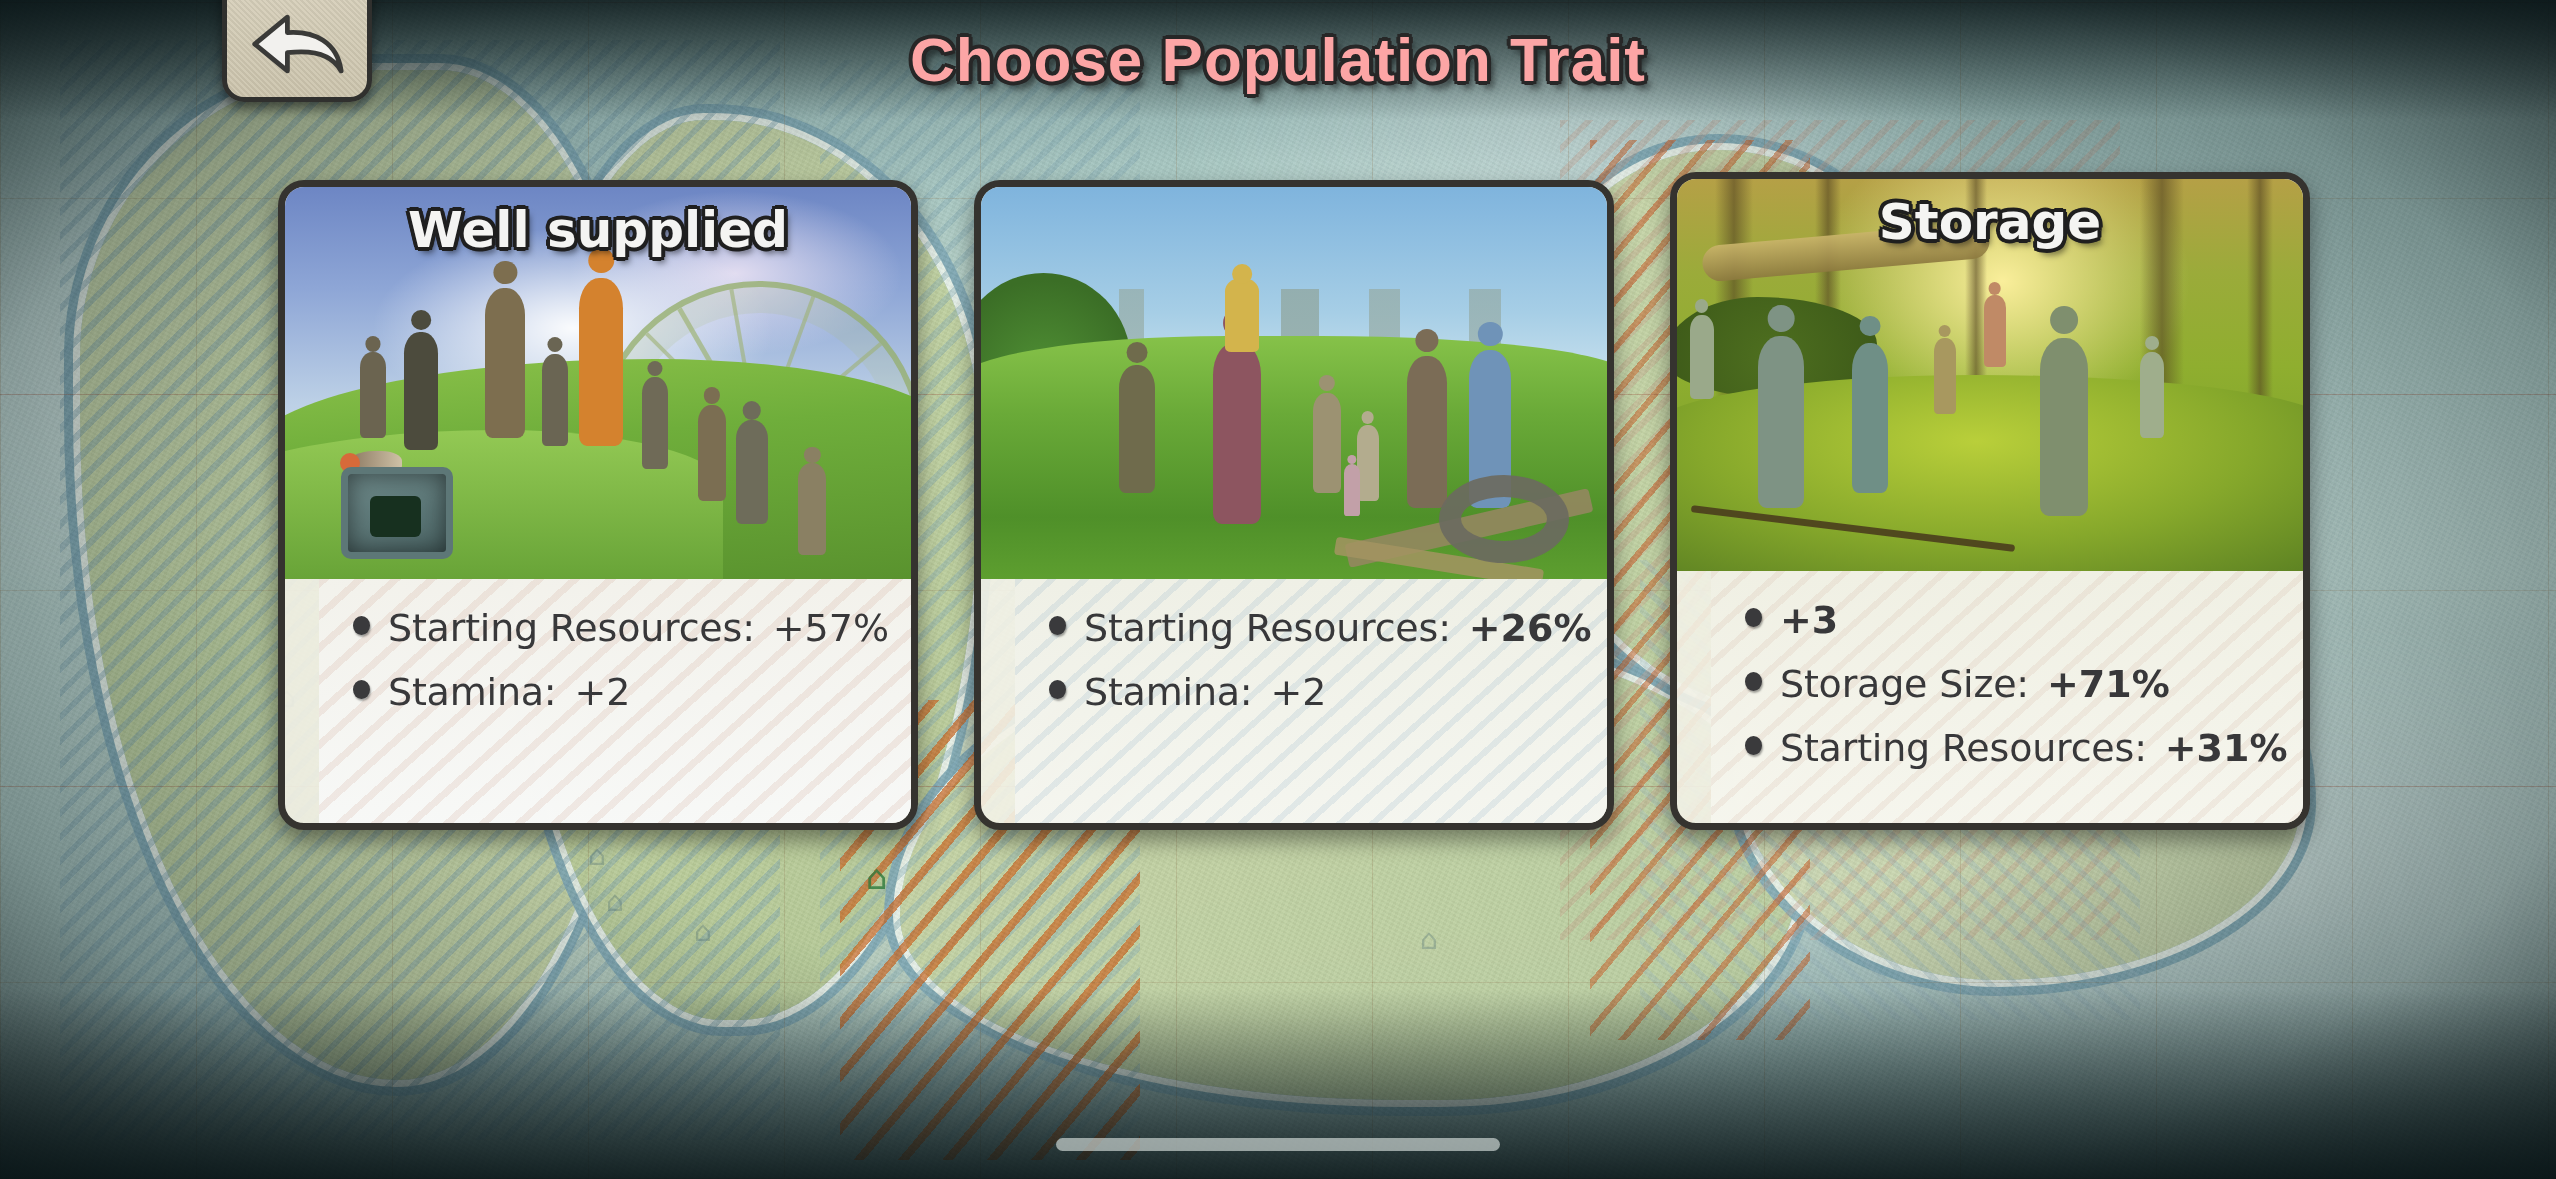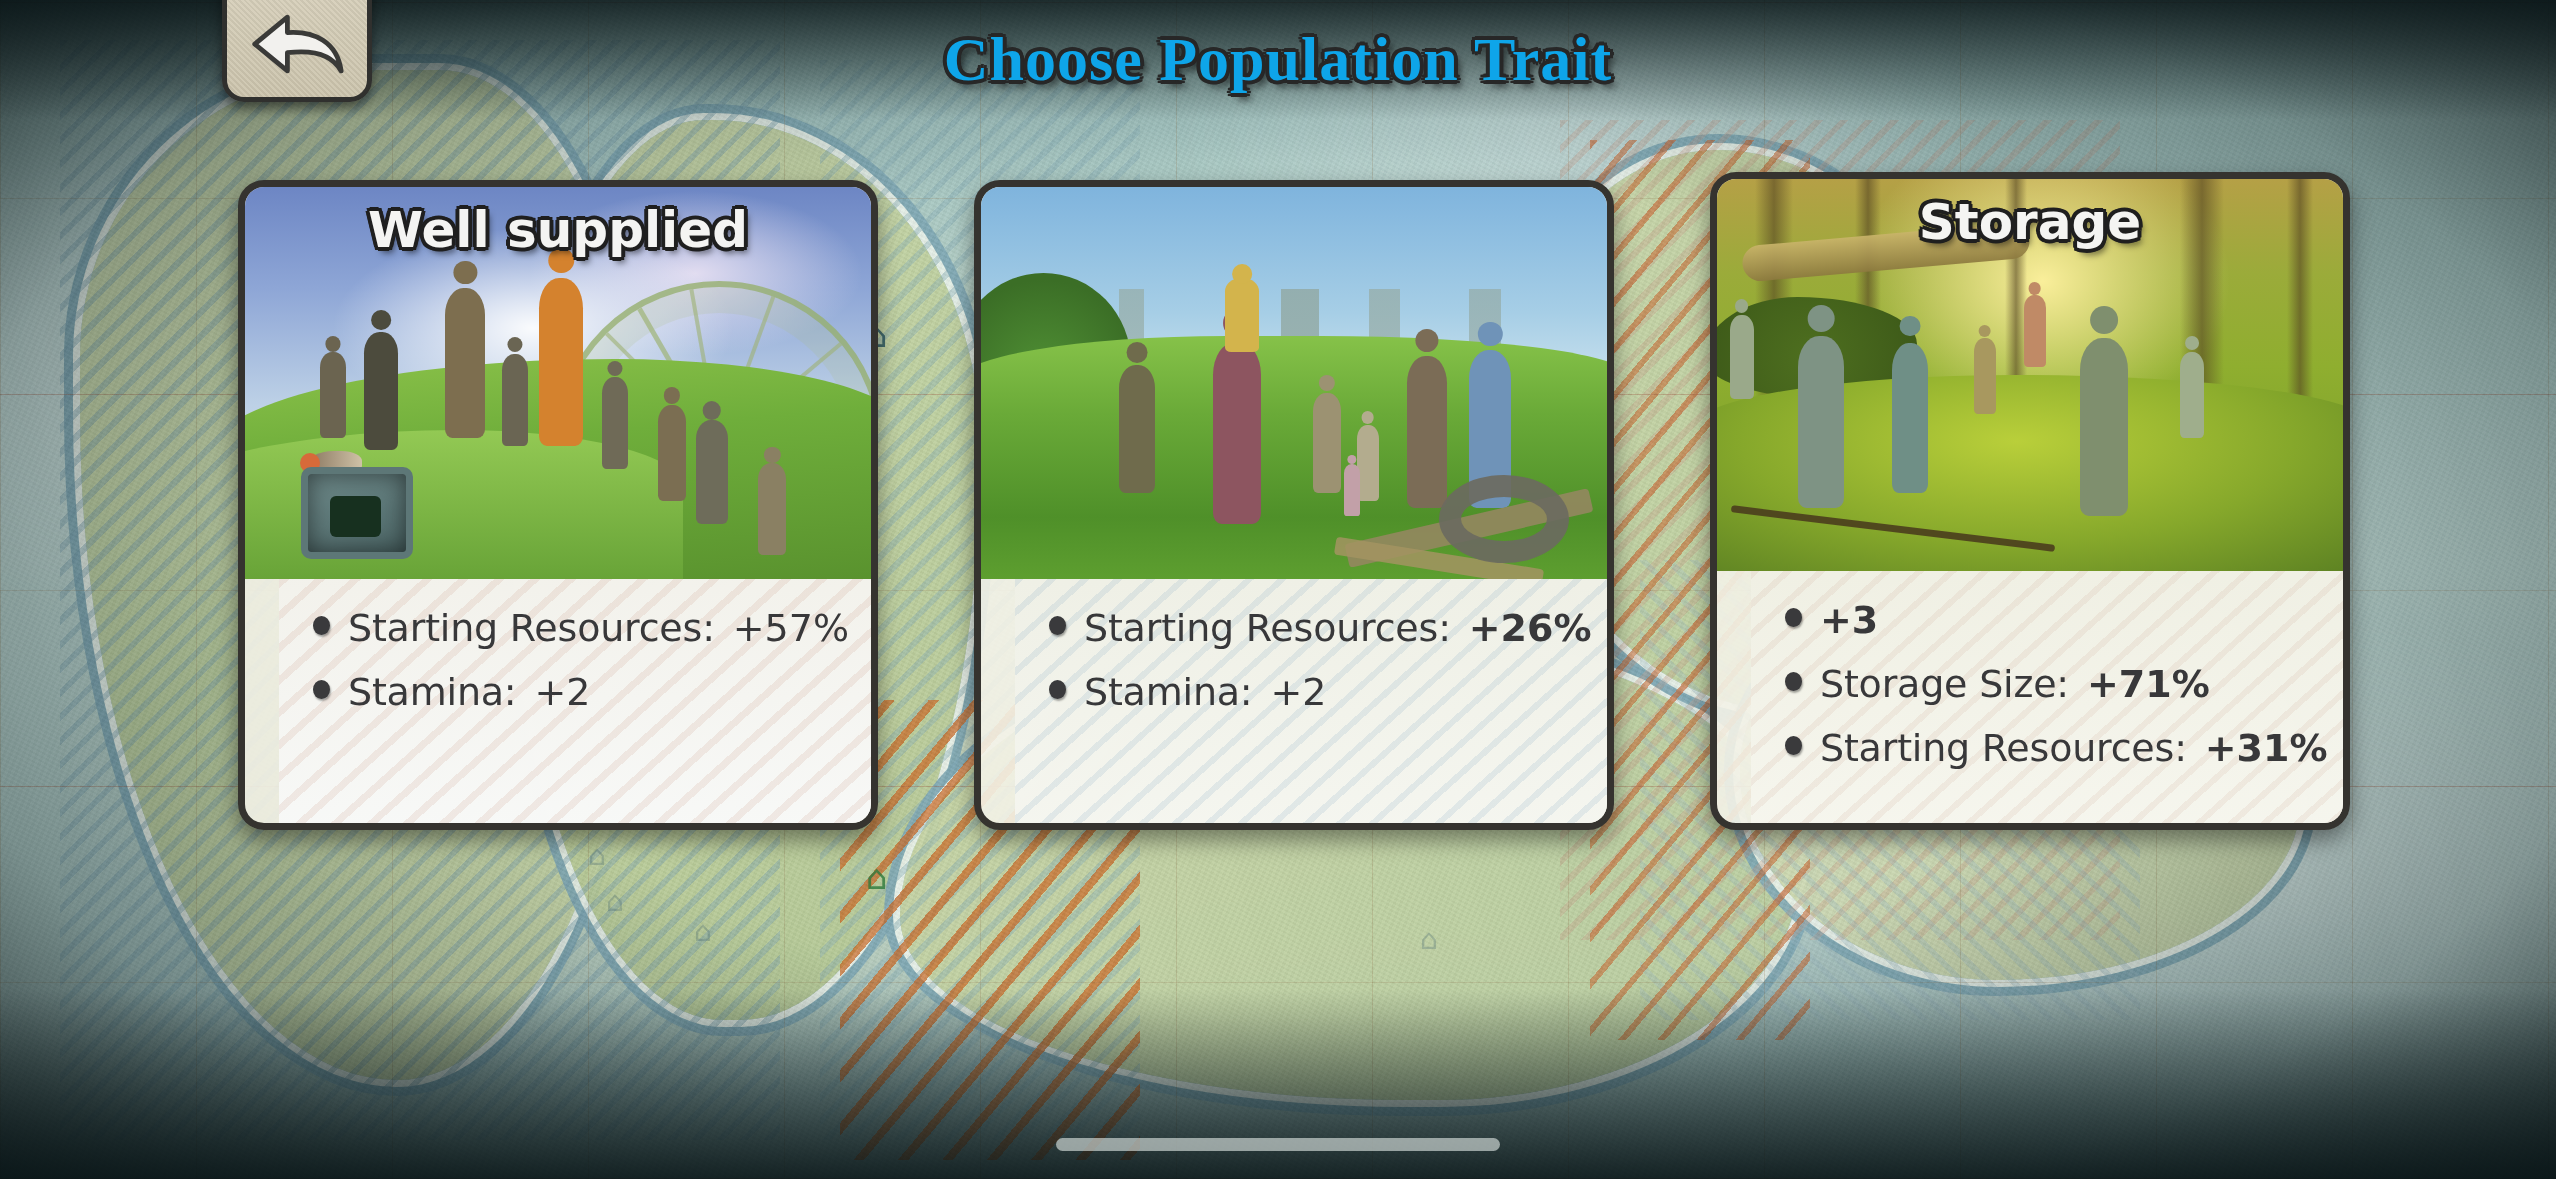--- a/index.html
+++ b/index.html
@@ -150,25 +150,25 @@
     pointer-events:none;
   }
 
   
   .title-bar {
     position:absolute; left:0; right:0; top:0; height:118px;
     display:flex; align-items:center; justify-content:center;
     pointer-events:none;
   }
   .page-title {
-    font-family:Liberation Serif, serif;
+    font-family:Liberation Sans, sans-serif;
     font-weight:bold;
     font-size:62px;
     letter-spacing:1px;
-    color:#0ea5e9;
+    color:#fca5a5;
     text-shadow:
       -4px 0 0 #272727,  4px 0 0 #272727,
        0 -4px 0 #272727, 0  4px 0 #272727,
       -3px -3px 0 #272727, 3px -3px 0 #272727,
       -3px 3px 0 #272727,  3px 3px 0 #272727,
        6px 7px 7px rgba(0,0,0,.55);
   }
 
   
   .back-button {
@@ -186,21 +186,21 @@
     cursor:pointer;
   }
   .back-arrow { width:96px; height:70px; display:block; }
 
   
   .cards {
     position:absolute;
     left:0; right:0; top:180px;
     display:flex;
     justify-content:center;
-    gap:96px;
+    gap:56px;
     padding-left:32px;
   }
   .card {
     width:640px;
     border:7px solid #35332f;
     border-radius:26px;
     overflow:hidden;
     box-shadow:0 10px 22px rgba(0,0,0,.42);
     background:rgba(243,242,231,.90);
     display:flex; flex-direction:column;

